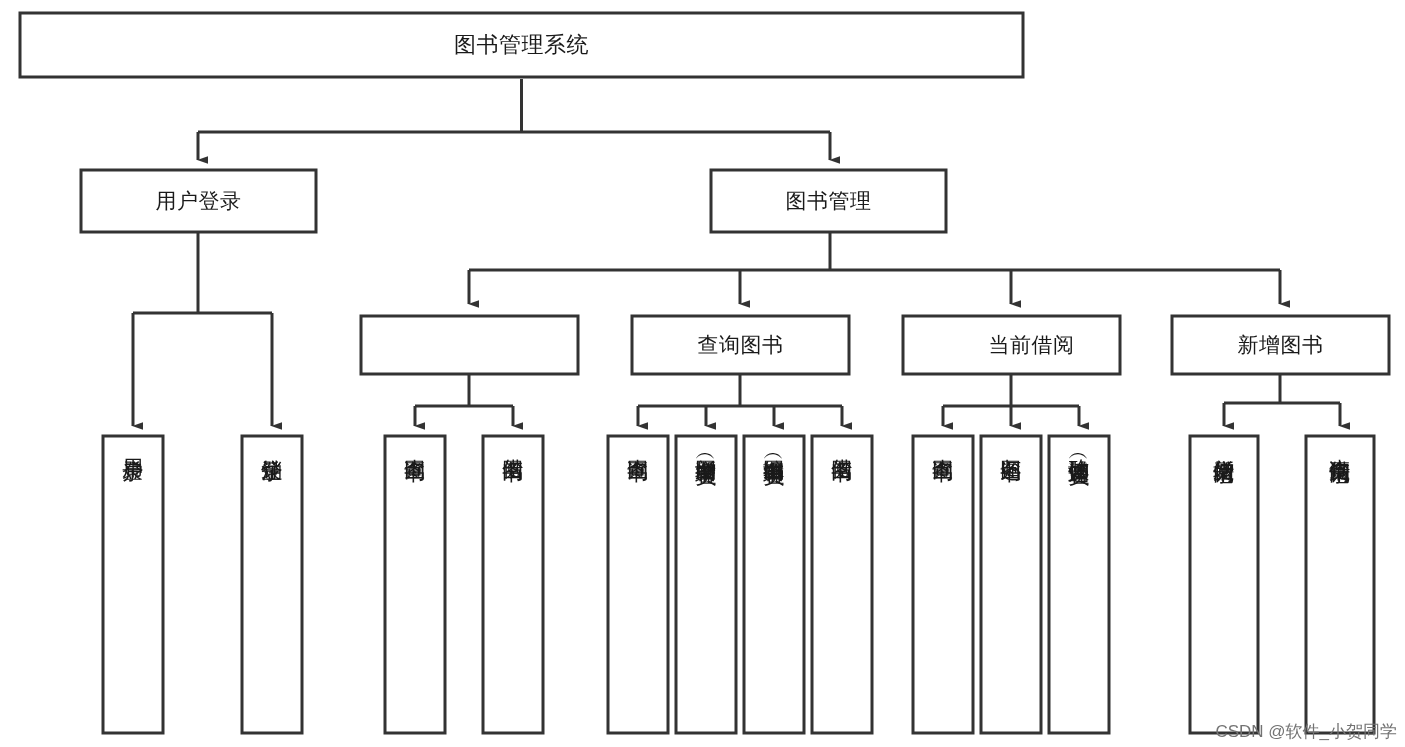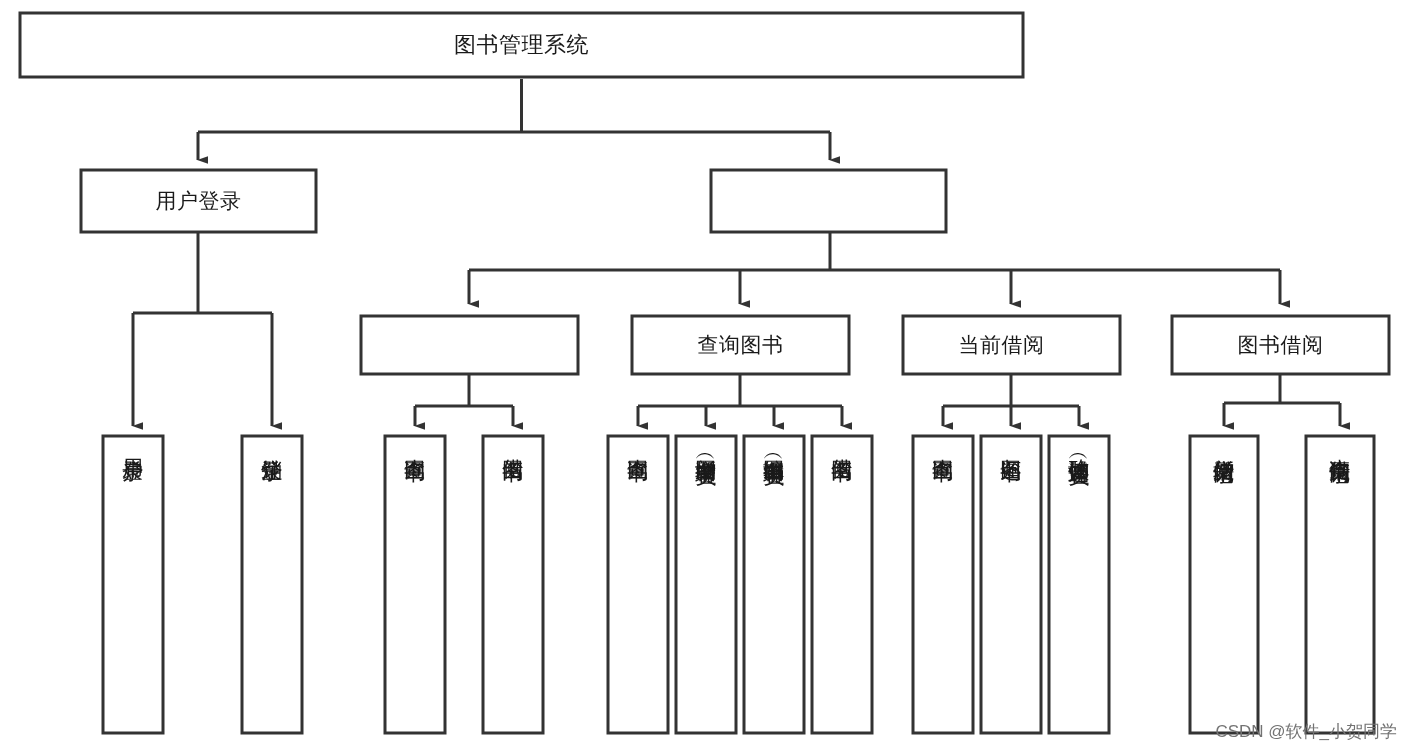--- a/index.html
+++ b/index.html
@@ -164,24 +164,25 @@
     <rect class="node-box" x="981" y="436" width="60" height="297"></rect>
     <rect class="node-box" x="1049" y="436" width="60" height="297"></rect>
 
     <rect class="node-box" x="1190" y="436" width="68" height="297"></rect>
     <rect class="node-box" x="1306" y="436" width="68" height="297"></rect>
   </svg>
 
   <div class="node-label horizontal root" style="left:20px; top:13px; width:1003px; height:64px;">图书管理系统</div>
 
   <div class="node-label horizontal" style="left:81px; top:170px; width:235px; height:62px;">用户登录</div>
+  <div class="node-label horizontal" style="left:711px; top:170px; width:235px; height:62px;">图书管理</div>
 
   <div class="node-label horizontal" style="left:632px; top:316px; width:217px; height:58px;">查询图书</div>
-  <div class="node-label horizontal" style="left:873px; top:316px; width:257px; height:58px;">当前借阅</div>
-  <div class="node-label horizontal" style="left:1172px; top:316px; width:217px; height:58px;">图书借阅</div>
+  <div class="node-label horizontal" style="left:903px; top:316px; width:257px; height:58px;">当前借阅</div>
+  <div class="node-label horizontal" style="left:1172px; top:316px; width:217px; height:58px;">新增图书</div>
 
   <div class="node-label vertical" style="left:103px; top:436px; width:60px; height:297px;">用户登录</div>
   <div class="node-label vertical" style="left:242px; top:436px; width:60px; height:297px;">注销登录</div>
 
   <div class="node-label vertical" style="left:385px; top:436px; width:60px; height:297px;">查询图书</div>
   <div class="node-label vertical" style="left:483px; top:436px; width:60px; height:297px;">借阅图书</div>
 
   <div class="node-label vertical" style="left:608px; top:436px; width:60px; height:297px;">查询图书</div>
   <div class="node-label vertical" style="left:676px; top:436px; width:60px; height:297px;">新增图书（管理员）</div>
   <div class="node-label vertical" style="left:744px; top:436px; width:60px; height:297px;">编辑图书（管理员）</div>

